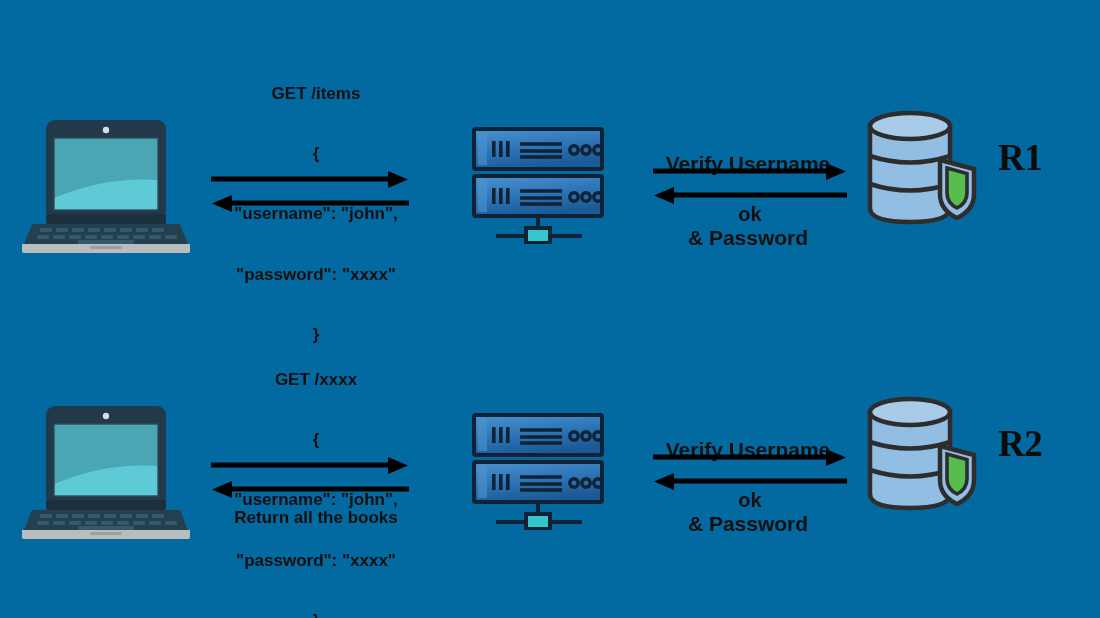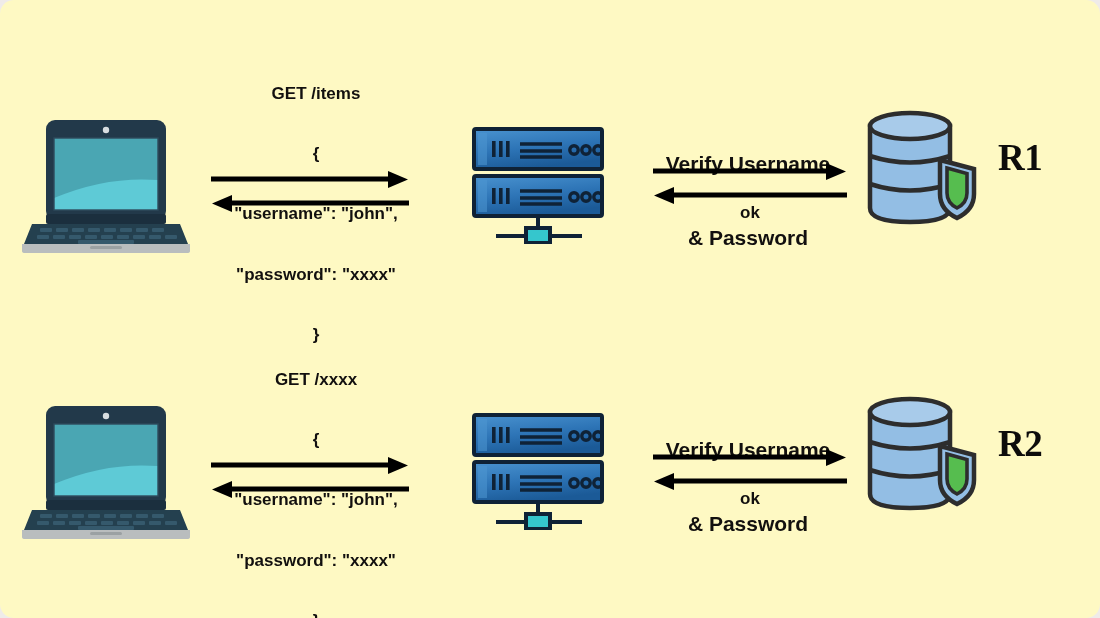--- a/index.html
+++ b/index.html
@@ -7,23 +7,22 @@
     padding: 0;
     background: #efebe9;
   }
   body {
     font-family: "Liberation Sans", sans-serif;
   }
   #canvas {
     position: relative;
     width: 1100px;
     height: 618px;
-    background: #fef9c3;
+    background: #0369a1;
     overflow: hidden;
-    border-radius: 14px;
   }
   .row {
     position: absolute;
     left: 0;
     width: 1100px;
     height: 290px;
   }
   #row-1 { top: 0px; }
   #row-2 { top: 286px; }
 
@@ -54,21 +53,21 @@
     left: 638px;
     width: 220px;
     top: 102px;
     font-size: 21px;
   }
   .verify-block .ln { display: block; }
   .ok-label {
     left: 660px;
     width: 180px;
     top: 203px;
-    font-size: 17px;
+    font-size: 20px;
   }
   .db-name {
     position: absolute;
     left: 998px;
     top: 136px;
     font-size: 37px;
     font-weight: bold;
     color: #0d0c0b;
     font-family: Liberation Serif, serif;
     letter-spacing: -0.5px;
@@ -300,20 +299,21 @@
           <line x1="1" y1="9" x2="180" y2="9" stroke="#000" stroke-width="5"></line>
           <polygon points="178,1 198,9.5 178,18" fill="#000"></polygon>
         </g>
         <g>
           <line x1="20" y1="33" x2="199" y2="33" stroke="#000" stroke-width="5"></line>
           <polygon points="22,25 2,33.5 22,42" fill="#000"></polygon>
         </g>
       </svg>
     </div>
 
+    <div class="label ret-label">Return all the books</div>
 
     <div class="icon server">
       <svg width="150" height="118" viewBox="0 0 150 118">
         <defs>
           <linearGradient id="sg2" x1="0" y1="0" x2="0.35" y2="1">
             <stop offset="0%" stop-color="#4a93d0"></stop>
             <stop offset="55%" stop-color="#2d74b6"></stop>
             <stop offset="100%" stop-color="#1b5a97"></stop>
           </linearGradient>
         </defs>

